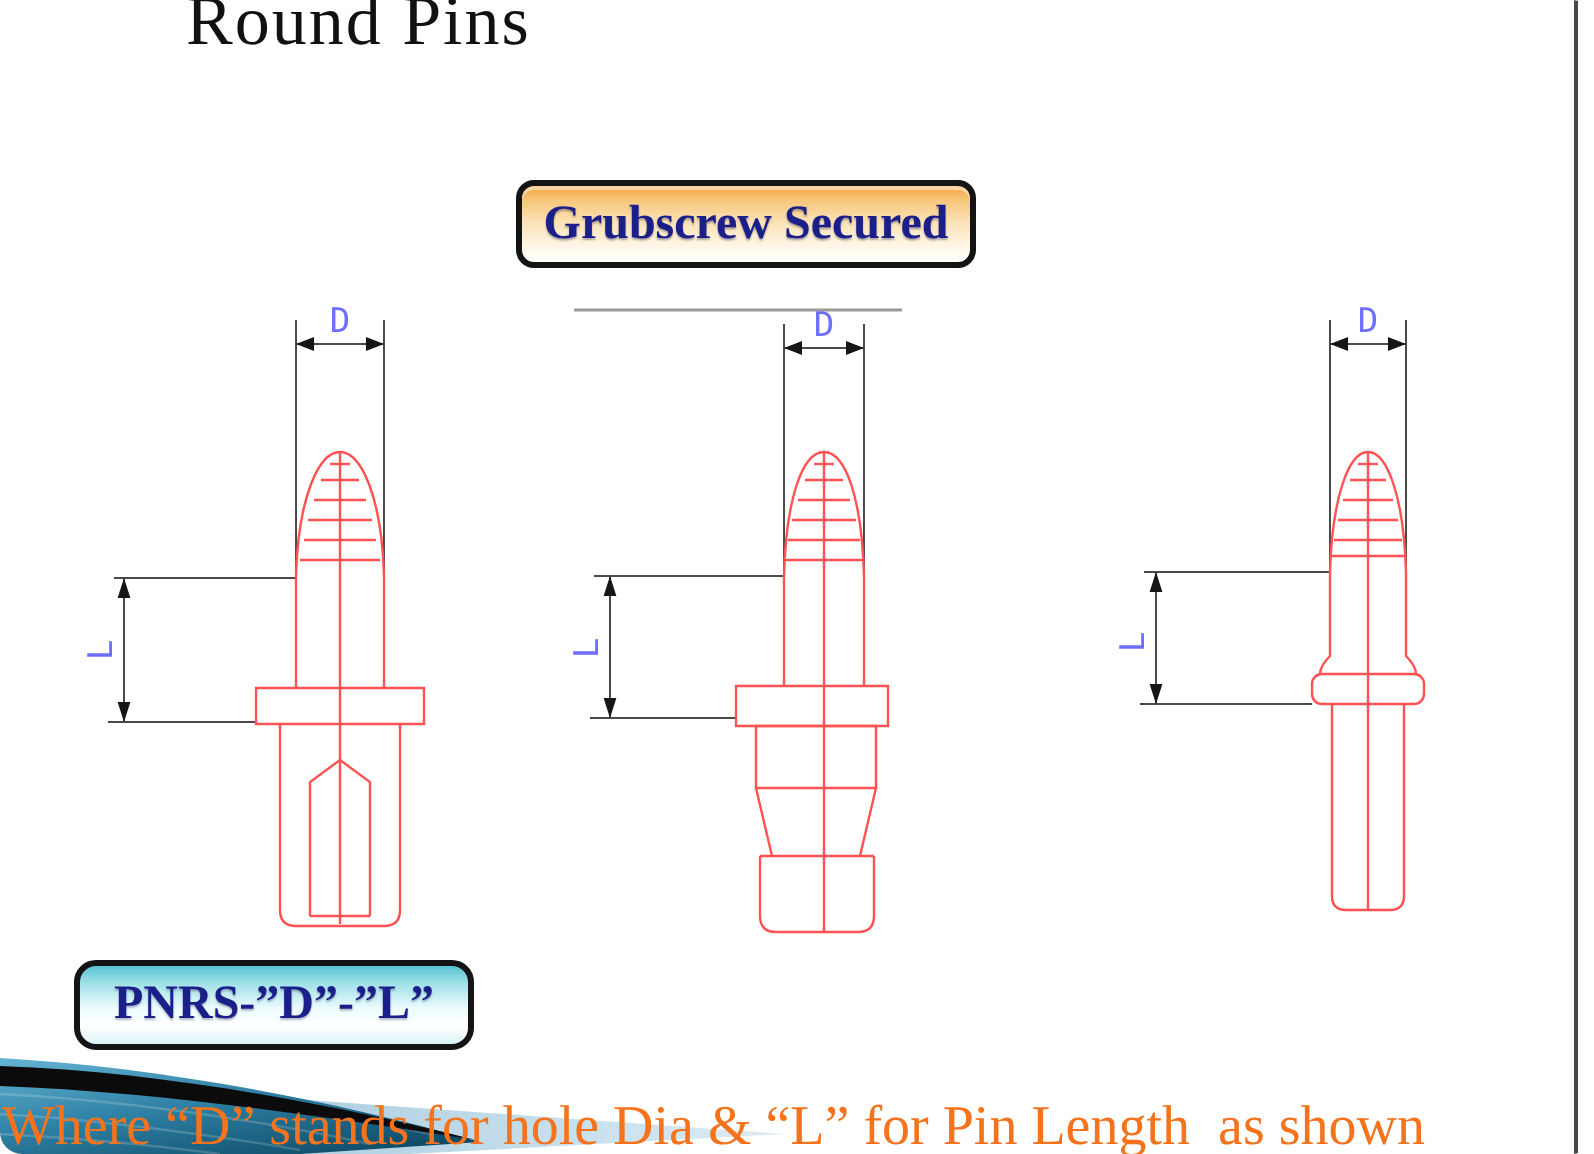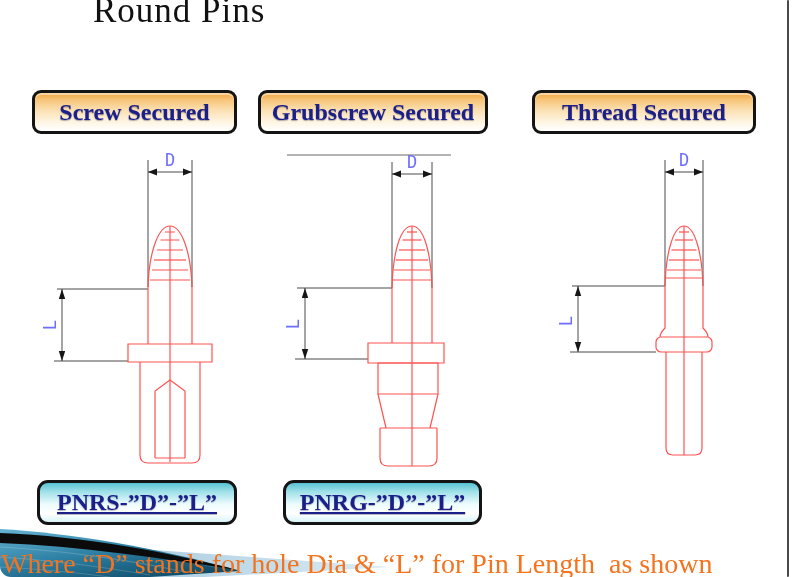--- a/index.html
+++ b/index.html
@@ -24,21 +24,20 @@
   }
   .plate{
     position:absolute;height:45px;box-sizing:border-box;
     border:3px solid #141414;border-radius:11px;
     background:linear-gradient(to bottom,#57c3d2 0%,#9fe0e8 22%,#eefcfe 55%,#ffffff 78%,#d9f3f7 100%);
     display:flex;align-items:center;justify-content:center;
     font-weight:bold;font-size:24px;color:#1b1f8a;
     font-family:"Liberation Serif",serif;
     text-shadow:0 1px 1px rgba(20,20,60,.3);
     white-space:nowrap;
-    text-decoration:underline;
   }
   .right-border{
     position:absolute;top:0;left:787px;width:2px;height:577px;background:#4a4a4a;
   }
   .footer-text{
     position:absolute;left:1px;top:548px;width:795px;
     font-size:28px;color:#f4731c;font-family:"Liberation Serif",serif;
     white-space:pre;z-index:5;
   }
   svg{position:absolute;left:0;top:0;}
@@ -52,23 +51,21 @@
   .red{stroke:#ff5252;stroke-width:1.2;fill:none;}
   .arrow{fill:#161616;stroke:none;}
 </style>
 </head>
 <body>
 
 <div id="slide">
 
   <div class="title">Round Pins</div>
 
-  <div class="hdr-btn" style="left:32px;top:90px;width:205px;">Screw Secured</div>
   <div class="hdr-btn" style="left:258px;top:90px;width:230px;">Grubscrew Secured</div>
-  <div class="hdr-btn" style="left:532px;top:90px;width:224px;">Thread Secured</div>
 
   <svg class="drawing-layer" width="797" height="577" viewBox="0 0 797 577">
 
     <g>
 
       <line class="ext" x1="148" y1="160" x2="148" y2="287"></line>
       <line class="ext" x1="192" y1="160" x2="192" y2="287"></line>
       <line class="ext" x1="148" y1="172" x2="192" y2="172"></line>
       <polygon class="arrow" points="148,172 157,168.5 157,175.5"></polygon>
       <polygon class="arrow" points="192,172 183,168.5 183,175.5"></polygon>
@@ -157,21 +154,20 @@
       <line class="red" x1="684" y1="226" x2="684" y2="455"></line>
 
       <path class="red" d="M665,286 L665,328 Q660,333 660,337"></path>
       <path class="red" d="M703,286 L703,328 Q708,333 708,337"></path>
       <rect class="red" x="656" y="337" width="56" height="15" rx="5"></rect>
       <path class="red" d="M666,352 L666,448 Q666,455 673,455 L695,455 Q702,455 702,448 L702,352"></path>
     </g>
   </svg>
 
   <div class="plate" style="left:37px;top:480px;width:200px;">PNRS-”D”-”L”</div>
-  <div class="plate" style="left:283px;top:480px;width:199px;">PNRG-”D”-”L”</div>
 
   <svg class="swoosh-layer" style="top:527px;" width="400" height="50" viewBox="0 0 400 50">
     <defs>
       <linearGradient id="gradPale" x1="0" y1="0" x2="1" y2="0">
         <stop offset="0" stop-color="#9cc4da"></stop>
         <stop offset="1" stop-color="#dcecf5"></stop>
       </linearGradient>
       <linearGradient id="gradTeal" x1="0" y1="0" x2="0.8" y2="1">
         <stop offset="0" stop-color="#66b4d4"></stop>
         <stop offset="0.5" stop-color="#2d7fa3"></stop>

